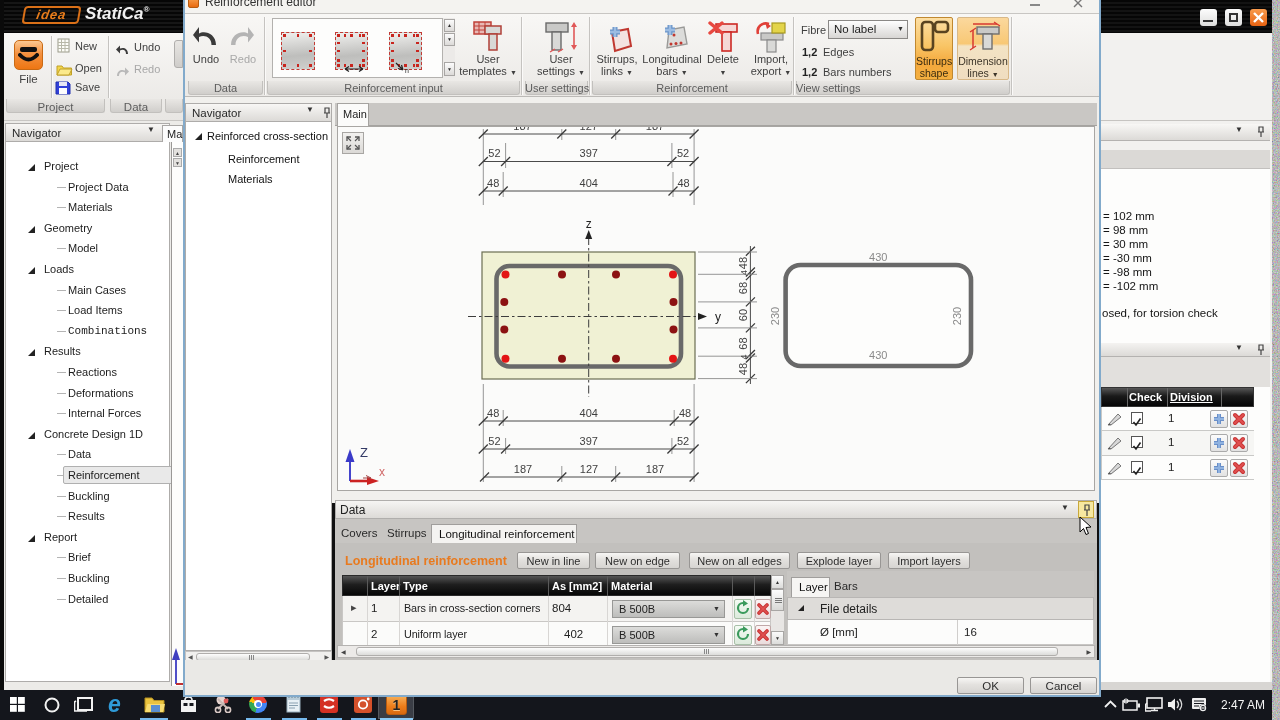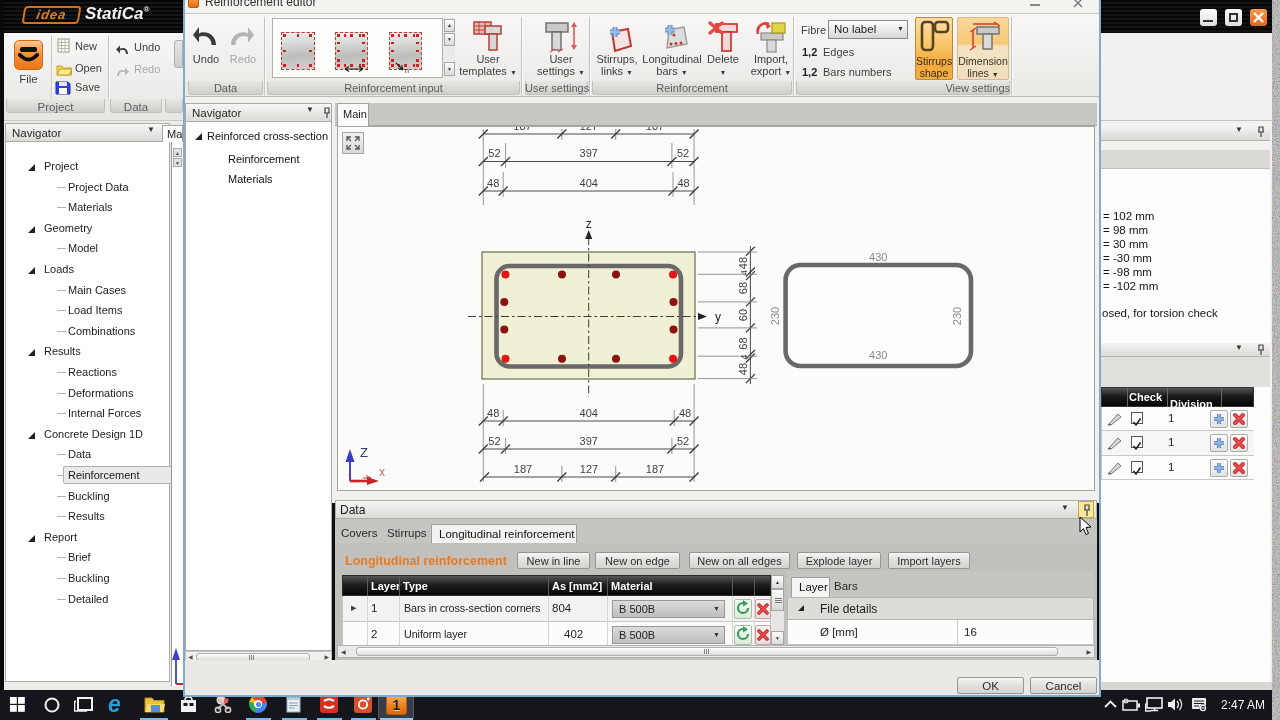--- a/index.html
+++ b/index.html
@@ -84,21 +84,21 @@
         <div style="position:absolute;left:38px;top:79.80000000000001px;">Geometry</div>
         <div style="position:absolute;left:51px;top:106.4px;width:9px;height:1px;background:#b4b4b4;"></div>
         <div style="position:absolute;left:62px;top:100.4px;">Model</div>
         <div style="position:absolute;left:22px;top:125px;width:0;height:0;border-bottom:7px solid #222;border-left:7px solid transparent;"></div>
         <div style="position:absolute;left:38px;top:121px;">Loads</div>
         <div style="position:absolute;left:51px;top:147.60000000000002px;width:9px;height:1px;background:#b4b4b4;"></div>
         <div style="position:absolute;left:62px;top:141.60000000000002px;">Main Cases</div>
         <div style="position:absolute;left:51px;top:168.20000000000002px;width:9px;height:1px;background:#b4b4b4;"></div>
         <div style="position:absolute;left:62px;top:162.20000000000002px;">Load Items</div>
         <div style="position:absolute;left:51px;top:188.8px;width:9px;height:1px;background:#b4b4b4;"></div>
-        <div style="position:absolute;left:62px;top:182.8px;">Combinations</div>
+        <div style="position:absolute;left:62px;top:182.8px;font-family:Liberation Mono, monospace;">Combinations</div>
         <div style="position:absolute;left:22px;top:207.4px;width:0;height:0;border-bottom:7px solid #222;border-left:7px solid transparent;"></div>
         <div style="position:absolute;left:38px;top:203.4px;">Results</div>
         <div style="position:absolute;left:51px;top:230px;width:9px;height:1px;background:#b4b4b4;"></div>
         <div style="position:absolute;left:62px;top:224px;">Reactions</div>
         <div style="position:absolute;left:51px;top:250.60000000000002px;width:9px;height:1px;background:#b4b4b4;"></div>
         <div style="position:absolute;left:62px;top:244.60000000000002px;">Deformations</div>
         <div style="position:absolute;left:51px;top:271.20000000000005px;width:9px;height:1px;background:#b4b4b4;"></div>
         <div style="position:absolute;left:62px;top:265.20000000000005px;">Internal Forces</div>
         <div style="position:absolute;left:22px;top:289.8px;width:0;height:0;border-bottom:7px solid #222;border-left:7px solid transparent;"></div>
         <div style="position:absolute;left:38px;top:285.8px;">Concrete Design 1D</div>
@@ -158,21 +158,21 @@
   <div class="abs" style="left:0;top:343px;width:169px;height:14px;background:linear-gradient(#f4f3f1,#dcdad7);border-bottom:1px solid #b4b2b0;">
     <span style="position:absolute;left:134px;top:0;font-size:8px;color:#333;">▼</span>
     <svg class="abs" style="left:155px;top:1px;" width="10" height="12">
           <path d="M3 1 h4 v5 h-4 z M2 6 h6 M5 6 v5" stroke="#444" stroke-width="1.2" fill="none"></path>
         </svg>
   </div>
   <div class="abs" style="left:0;top:357px;width:169px;height:30px;background:#e2e0dd;"></div>
   <div class="abs" id="rtable" style="left:0;top:387px;width:153px;height:93px;">
         <div style="position:absolute;left:0;top:0;width:153px;height:20px;background:linear-gradient(#565656,#1a1a1a 45%,#050505);border:1px solid #333;color:#fff;font-weight:bold;font-size:11px;">
           <span style="position:absolute;left:27px;top:3px;">Check</span>
-          <span style="position:absolute;left:68px;top:10px;">Division</span>
+          <span style="position:absolute;left:68px;top:3px;text-decoration:underline;">Division</span>
           <div style="position:absolute;left:25px;top:0;width:1px;height:20px;background:#666;"></div>
           <div style="position:absolute;left:65px;top:0;width:1px;height:20px;background:#666;"></div>
           <div style="position:absolute;left:119px;top:0;width:1px;height:20px;background:#666;"></div>
         </div>
         <div style="position:absolute;left:0;top:20px;width:153px;height:24.3px;background:#fdfdfc;border-bottom:1px solid #c9c9c7;border-left:1px solid #c9c9c7;">
           <svg style="position:absolute;left:4px;top:4px;" width="18" height="16">
             <path d="M2 14 L12 3 L15 6 L5 14 Z" fill="#d8d8d8" stroke="#777" stroke-width="1"></path>
             <path d="M2 14 L5 14 L3.5 12.2 Z" fill="#555"></path>
           </svg>
           <div style="position:absolute;left:29px;top:5px;width:12px;height:12px;background:#fff;border:1px solid #555;"><svg width="10" height="10">
@@ -372,21 +372,21 @@
 
     <div class="gstrip" style="left:3px;top:67px;width:75px;"></div>
         <div class="glbl" style="left:3px;top:68px;width:75px;position:absolute;">Data</div>
     <div class="gstrip" style="left:82px;top:67px;width:253px;"></div>
         <div style="position:absolute;left:82px;top:68px;width:253px;text-align:center;font-size:11px;color:#5c5c5c;white-space:nowrap;">Reinforcement input</div>
     <div class="gstrip" style="left:340px;top:67px;width:63px;"></div>
         <div style="position:absolute;left:340px;top:68px;width:63px;text-align:center;font-size:11px;color:#5c5c5c;white-space:nowrap;">User settings</div>
     <div class="gstrip" style="left:407px;top:67px;width:200px;"></div>
         <div style="position:absolute;left:407px;top:68px;width:200px;text-align:center;font-size:11px;color:#5c5c5c;">Reinforcement</div>
     <div class="gstrip" style="left:611px;top:67px;width:214px;"></div>
-        <div style="position:absolute;left:611px;top:68px;width:214px;text-align:right;font-size:11px;color:#5c5c5c;">View settings</div>
+        <div style="position:absolute;left:611px;top:68px;width:214px;text-align:left;font-size:11px;color:#5c5c5c;">View settings</div>
 
     <svg class="abs" style="left:7px;top:10px;" width="27" height="23">
           <path d="M24 21 C24 9 12 6 7 9.5 L7 3 L1 11 L7 18.5 L7 13 C12 10.5 19.5 12.5 19.5 21 Z" fill="#3a3a3a"></path>
         </svg>
     <div class="abs lbl" style="left:3px;top:39px;width:36px;text-align:center;">Undo</div>
     <svg class="abs" style="left:43px;top:10px;" width="27" height="23">
           <path d="M3 21 C3 9 15 6 20 9.5 L20 3 L26 11 L20 18.5 L20 13 C15 10.5 7.5 12.5 7.5 21 Z" fill="#b4b4b4"></path>
         </svg>
     <div class="abs lbl" style="left:40px;top:39px;width:36px;text-align:center;color:#a8a8a8;">Redo</div>
 

